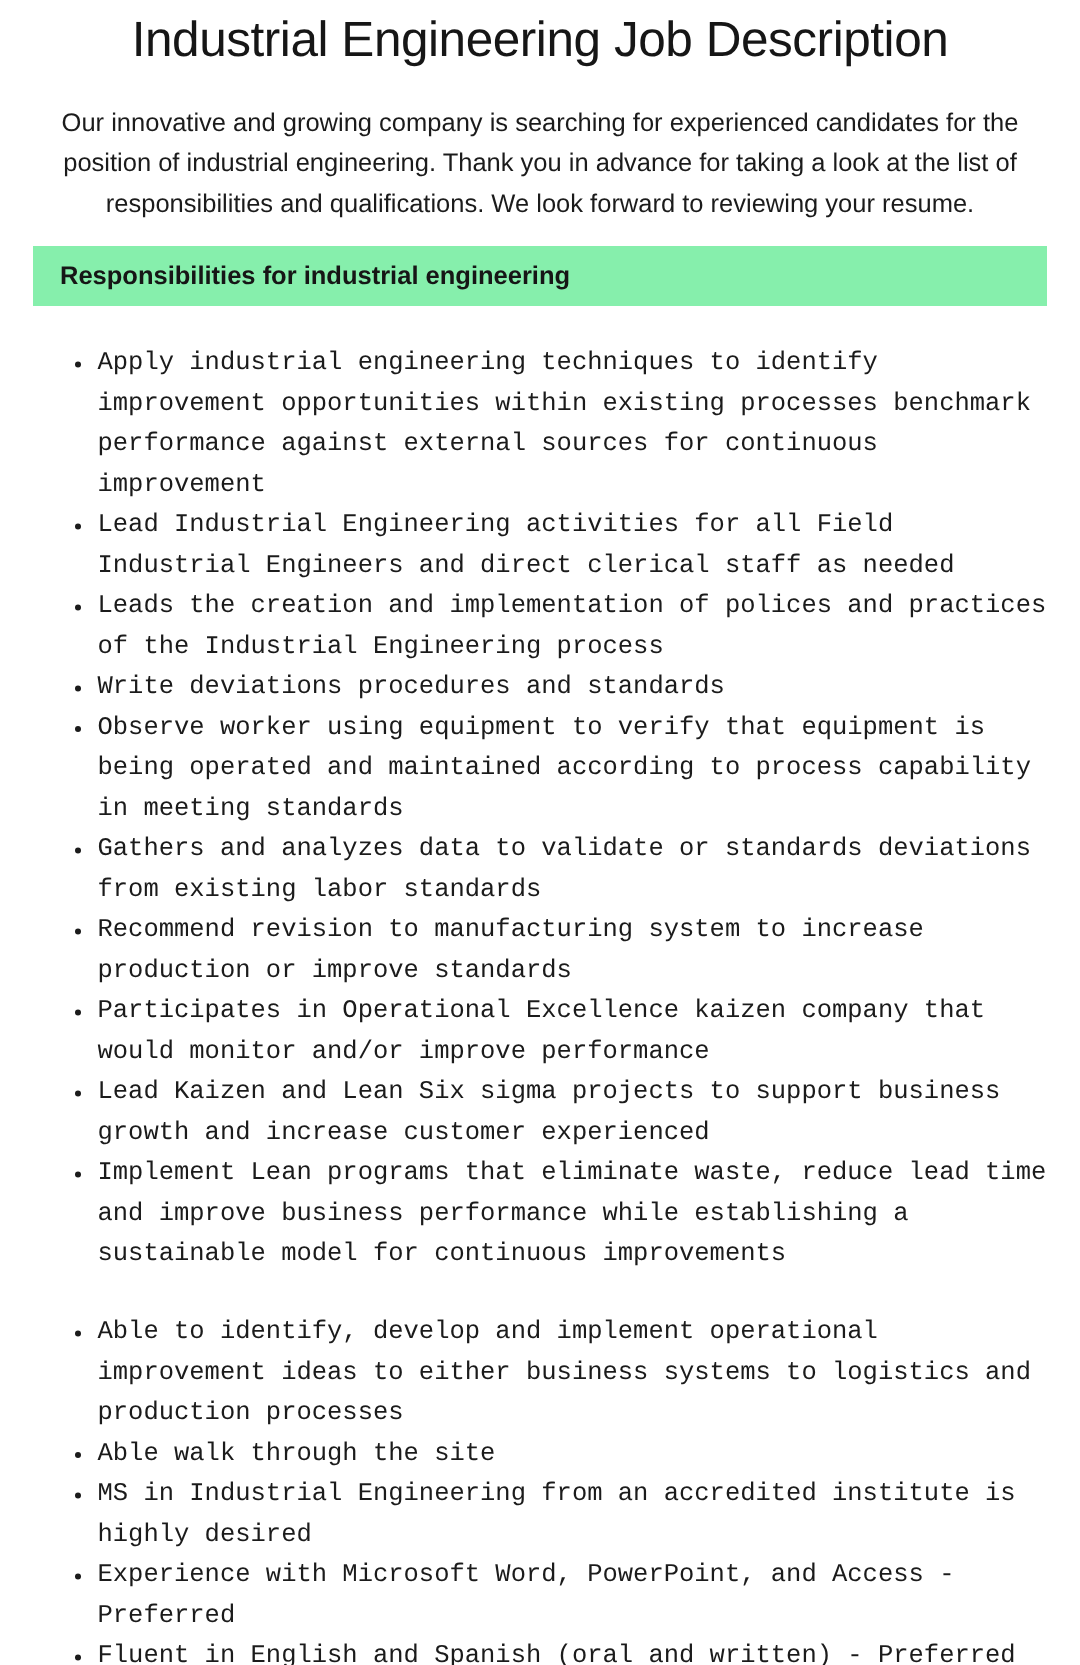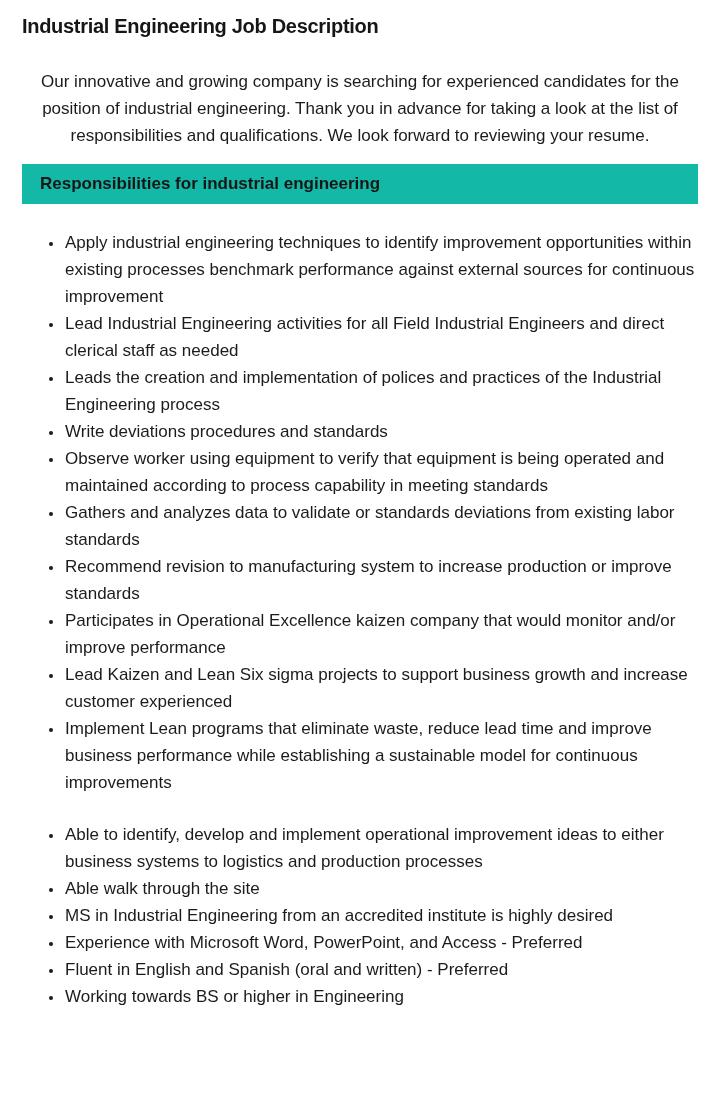--- a/index.html
+++ b/index.html
@@ -12,37 +12,37 @@
     min-height: 1110px;
     font-family: "Liberation Sans", "DejaVu Sans", sans-serif;
     color: #1b1b1b;
     -webkit-font-smoothing: antialiased;
   }
   .doc {
     padding: 4px 22px 30px 22px;
     box-sizing: border-box;
   }
   .doc-title {
-    font-size: 20px;
+    font-size: 33px;
     line-height: 36px;
-    font-weight: 700;
-    text-align: left;
+    font-weight: 400;
+    text-align: center;
     margin: 4px 0 0 0;
     letter-spacing: -0.3px;
     color: #161616;
   }
   .intro {
     font-size: 17px;
     line-height: 27px;
     margin: 24px 0 0 0;
     color: #1b1b1b;
     text-align: center;
   }
   .section-header {
-    background: #14b8a6;
+    background: #86efac;
     font-size: 17px;
     font-weight: 700;
     line-height: 24px;
     padding: 8px 18px;
     margin: 0;
     color: #161616;
   }
   .section-header.first {
     margin-top: 15px;
   }
@@ -52,20 +52,21 @@
   ul.bullets {
     margin: 25px 0 0 0;
     padding: 0 0 0 42px;
     font-size: 17px;
     line-height: 27px;
     color: #1b1b1b;
   }
   ul.bullets li {
     padding-left: 1px;
     list-style-type: disc;
+    font-family: Liberation Mono, monospace;
   }
   ul.bullets li::marker {
     font-size: 14px;
   }
   ul.bullets.quals {
     margin-bottom: 0;
   }
 </style>
 </head>
 <body>

